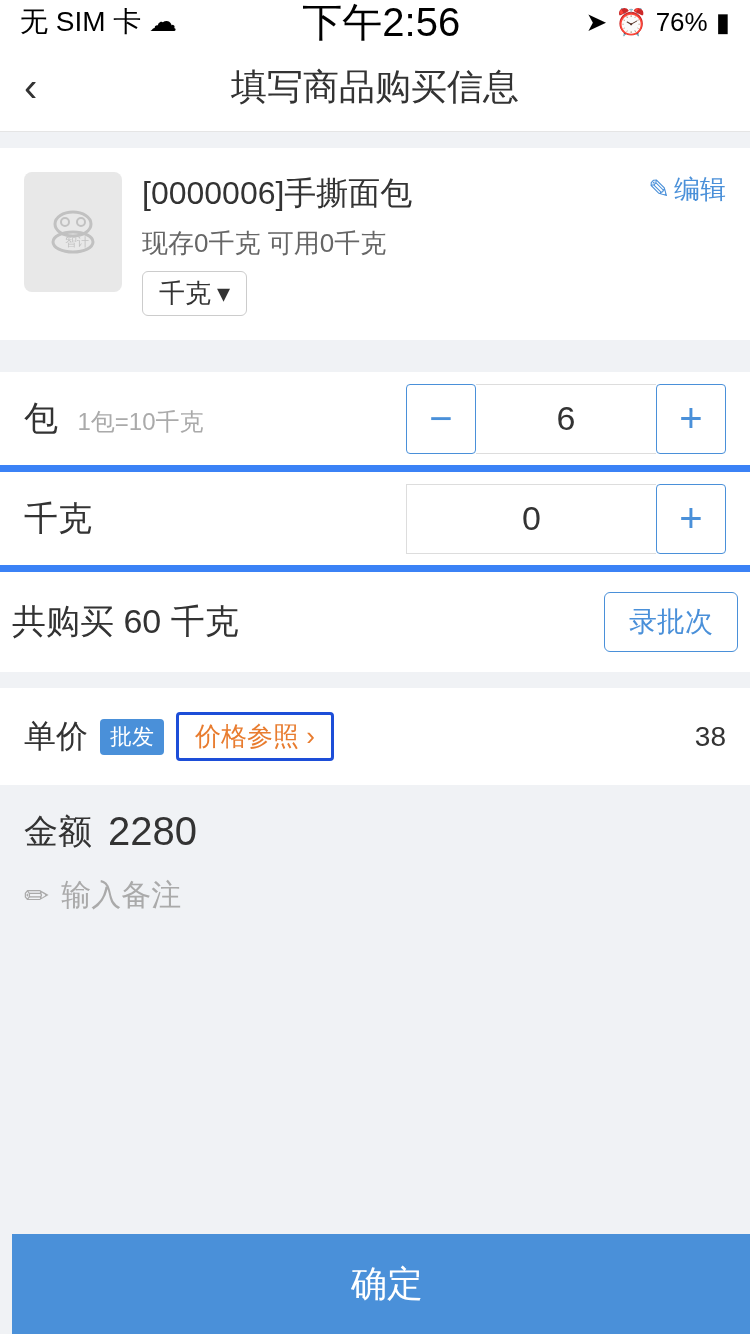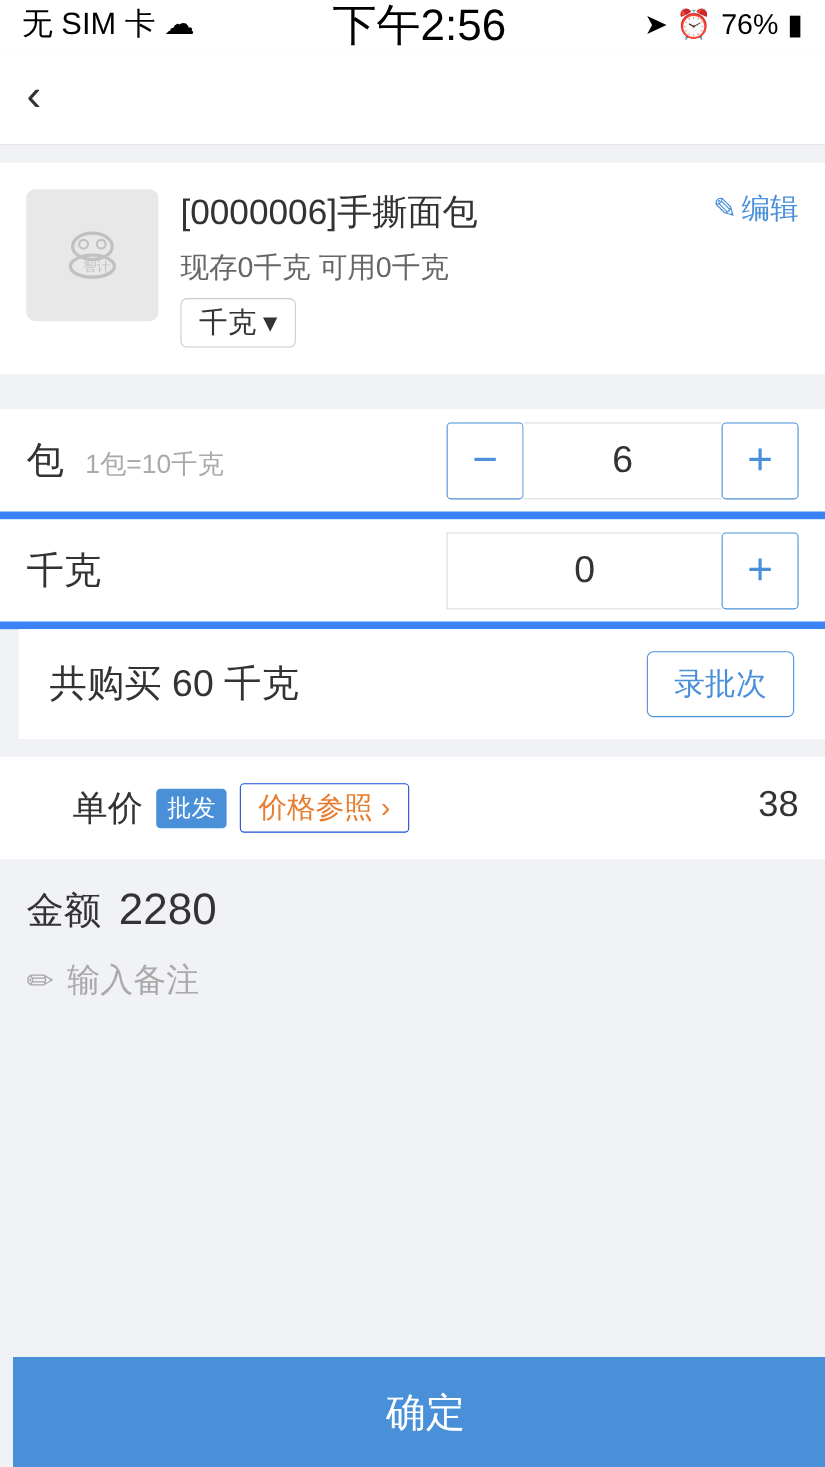--- a/index.html
+++ b/index.html
@@ -56,21 +56,21 @@
     
     .product-section {
       background: #fff;
       padding: 24px 24px;
       display: flex;
       align-items: flex-start;
       gap: 20px;
       margin-top: 16px;
     }
     .product-image {
-      width: 120px;
+      width: 98px;
       height: 120px;
       background: #e8e8e8;
       border-radius: 8px;
       display: flex;
       align-items: center;
       justify-content: center;
       flex-shrink: 0;
     }
     .product-image svg {
       width: 60px;
@@ -187,24 +187,23 @@
       color: #333;
       background: #fff;
     }
 
     
     .total-row {
       background: #fff;
       display: flex;
       align-items: center;
       justify-content: space-between;
-      padding: 0 28px;
+      padding: 0 12px;
       height: 100px;
       margin-top: 0;
-      margin-left: 17px;
     }
     .total-text {
       font-size: 34px;
       color: #333;
     }
     .batch-btn {
       border: 1px solid #4a90d9;
       border-radius: 6px;
       padding: 10px 24px;
       font-size: 28px;
@@ -219,51 +218,50 @@
       background: #f0f2f5;
     }
 
     
     .price-section {
       background: #fff;
       padding: 24px;
     }
     .price-row {
       display: flex;
-      align-items: flex-start;
+      align-items: center;
       justify-content: space-between;
-      margin-left: 42px;
     }
     .price-label {
       font-size: 32px;
       color: #333;
       display: flex;
       align-items: center;
       gap: 12px;
     }
     .badge-pifa {
       background: #4a90d9;
       color: #fff;
       font-size: 22px;
       padding: 3px 10px;
       border-radius: 4px;
     }
     .price-ref-btn {
-      border: 1px solid #1d4ed8;
+      border: 3px solid #1d4ed8;
       border-radius: 4px;
       padding: 4px 16px;
       font-size: 26px;
       color: #e87c2f;
       display: flex;
       align-items: center;
       gap: 4px;
       cursor: pointer;
     }
     .price-value {
-      font-size: 33px;
+      font-size: 28px;
       color: #333;
       font-weight: 400;
     }
 
     
     .amount-section {
       background: #f0f2f5;
       padding: 24px;
     }
     .amount-row {
@@ -319,20 +317,21 @@
   <div class="status-right">
     <span>➤</span>
     <span>⏰</span>
     <span>76%</span>
     <span>▮</span>
   </div>
 </div>
 
 <div class="nav-bar">
   <div class="nav-back">‹</div>
+  <div class="nav-title">填写商品购买信息</div>
 </div>
 
 <div class="product-section">
   <div class="product-image">
     <svg viewBox="0 0 60 60" fill="none" xmlns="http://www.w3.org/2000/svg">
       <ellipse cx="30" cy="22" rx="18" ry="12" stroke="#888" stroke-width="3" fill="none"></ellipse>
       <circle cx="22" cy="20" r="4" stroke="#888" stroke-width="2" fill="none"></circle>
       <circle cx="38" cy="20" r="4" stroke="#888" stroke-width="2" fill="none"></circle>
       <ellipse cx="30" cy="40" rx="20" ry="10" stroke="#888" stroke-width="3" fill="none"></ellipse>
       <text x="22" y="44" font-size="12" fill="#888" font-family="sans-serif">智计</text>

